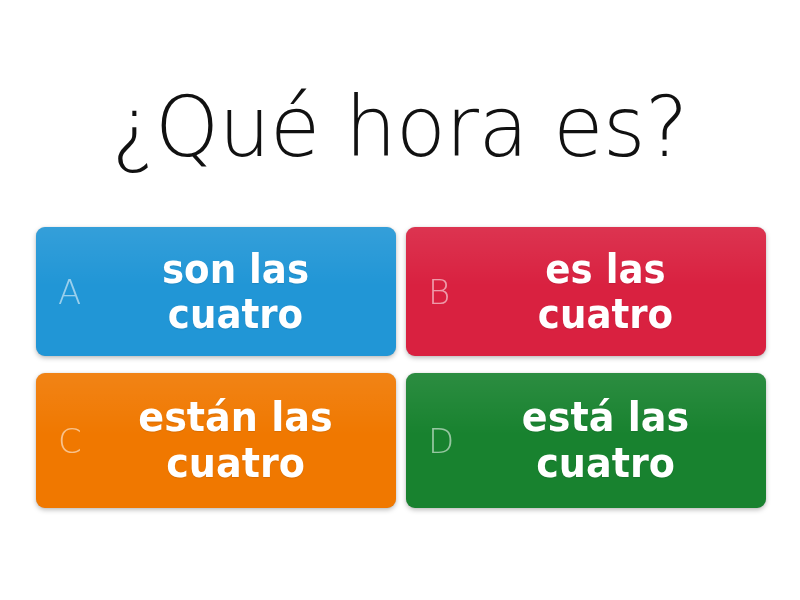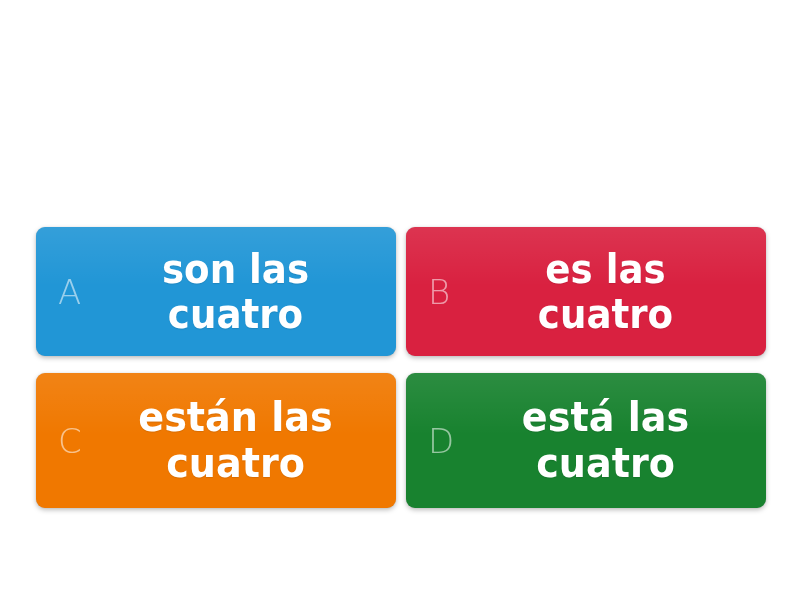--- a/index.html
+++ b/index.html
@@ -109,20 +109,23 @@
   .answers-grid .answer-card:nth-child(3) .answer-text,
   .answers-grid .answer-card:nth-child(4) .answer-text {
     font-size: 41px;
   }
 </style>
 </head>
 <body style="background: rgb(255, 255, 255);">
 
 <div class="quiz-root">
 
+  <div class="question-area">
+    <div class="question-text" style="color: rgb(17, 17, 17);">¿Qué hora es?</div>
+  </div>
 
   <div class="answers-grid">
 
     <div class="answer-card" style="background: rgb(33, 150, 214);">
       <span class="answer-letter" style="color: rgba(255, 255, 255, 0.55);">A</span>
       <span class="answer-text" style="color: rgb(255, 255, 255);">son las cuatro</span>
     </div>
 
     <div class="answer-card" style="background: rgb(217, 33, 64);">
       <span class="answer-letter" style="color: rgba(255, 255, 255, 0.55);">B</span>

